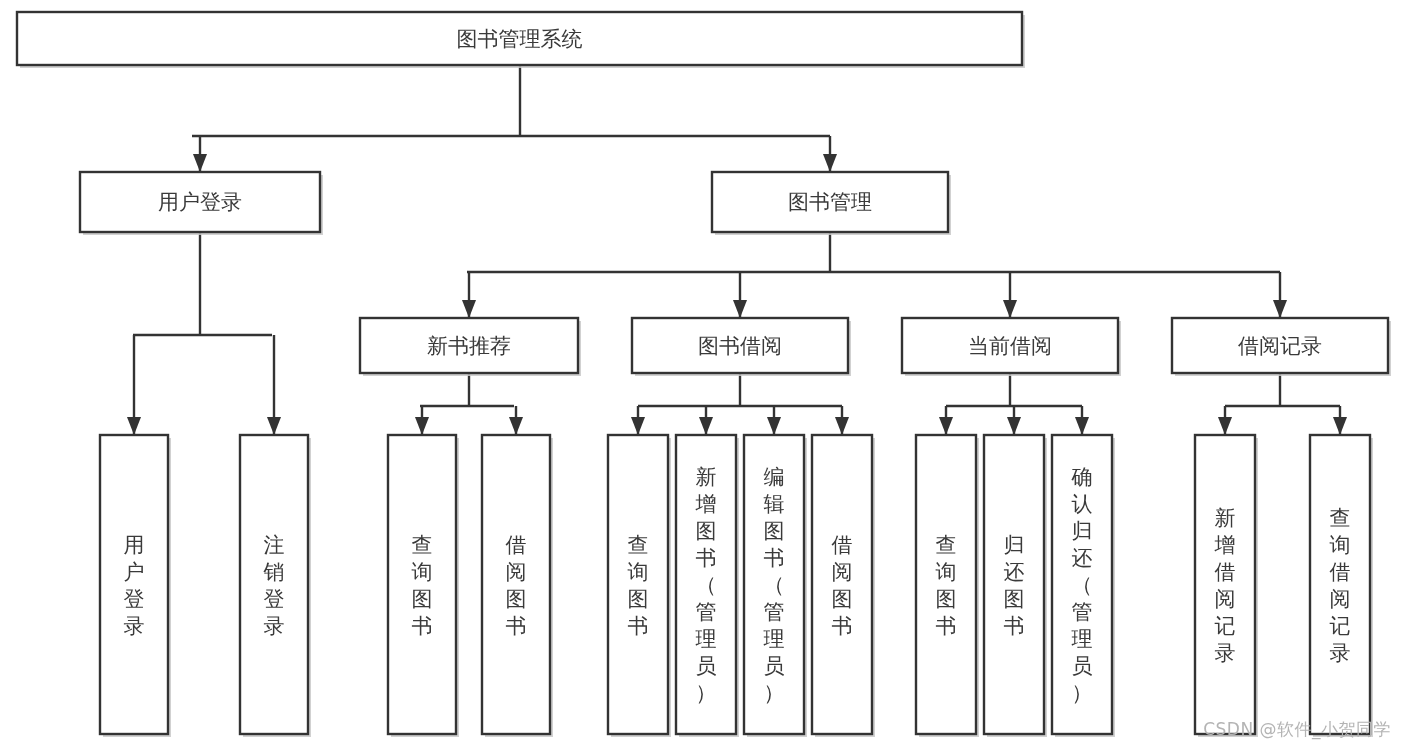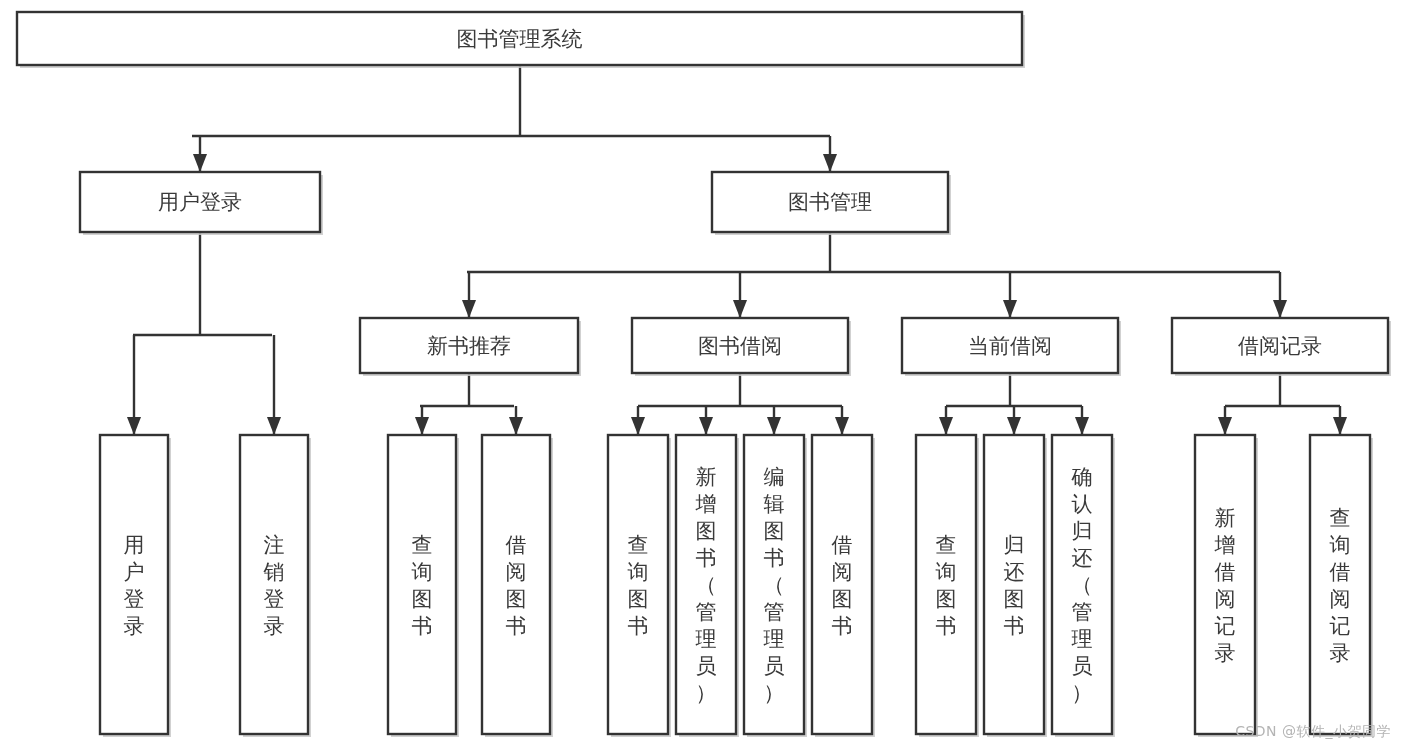--- a/index.html
+++ b/index.html
@@ -58,21 +58,21 @@
     fill: #3a3a3a;
     font-family: "DejaVu Sans", "Liberation Sans", sans-serif;
     font-size: 21px;
     text-anchor: middle;
   }
   .watermark {
     position: absolute;
     right: 14px;
     bottom: 6px;
     color: #b4b4b4;
-    font-size: 14px;
+    font-size: 17px;
     font-family: "DejaVu Sans", "Liberation Sans", sans-serif;
     letter-spacing: 0.5px;
     white-space: nowrap;
     user-select: none;
   }
 </style>
 </head>
 <body>
 
 <div id="diagram-root">

